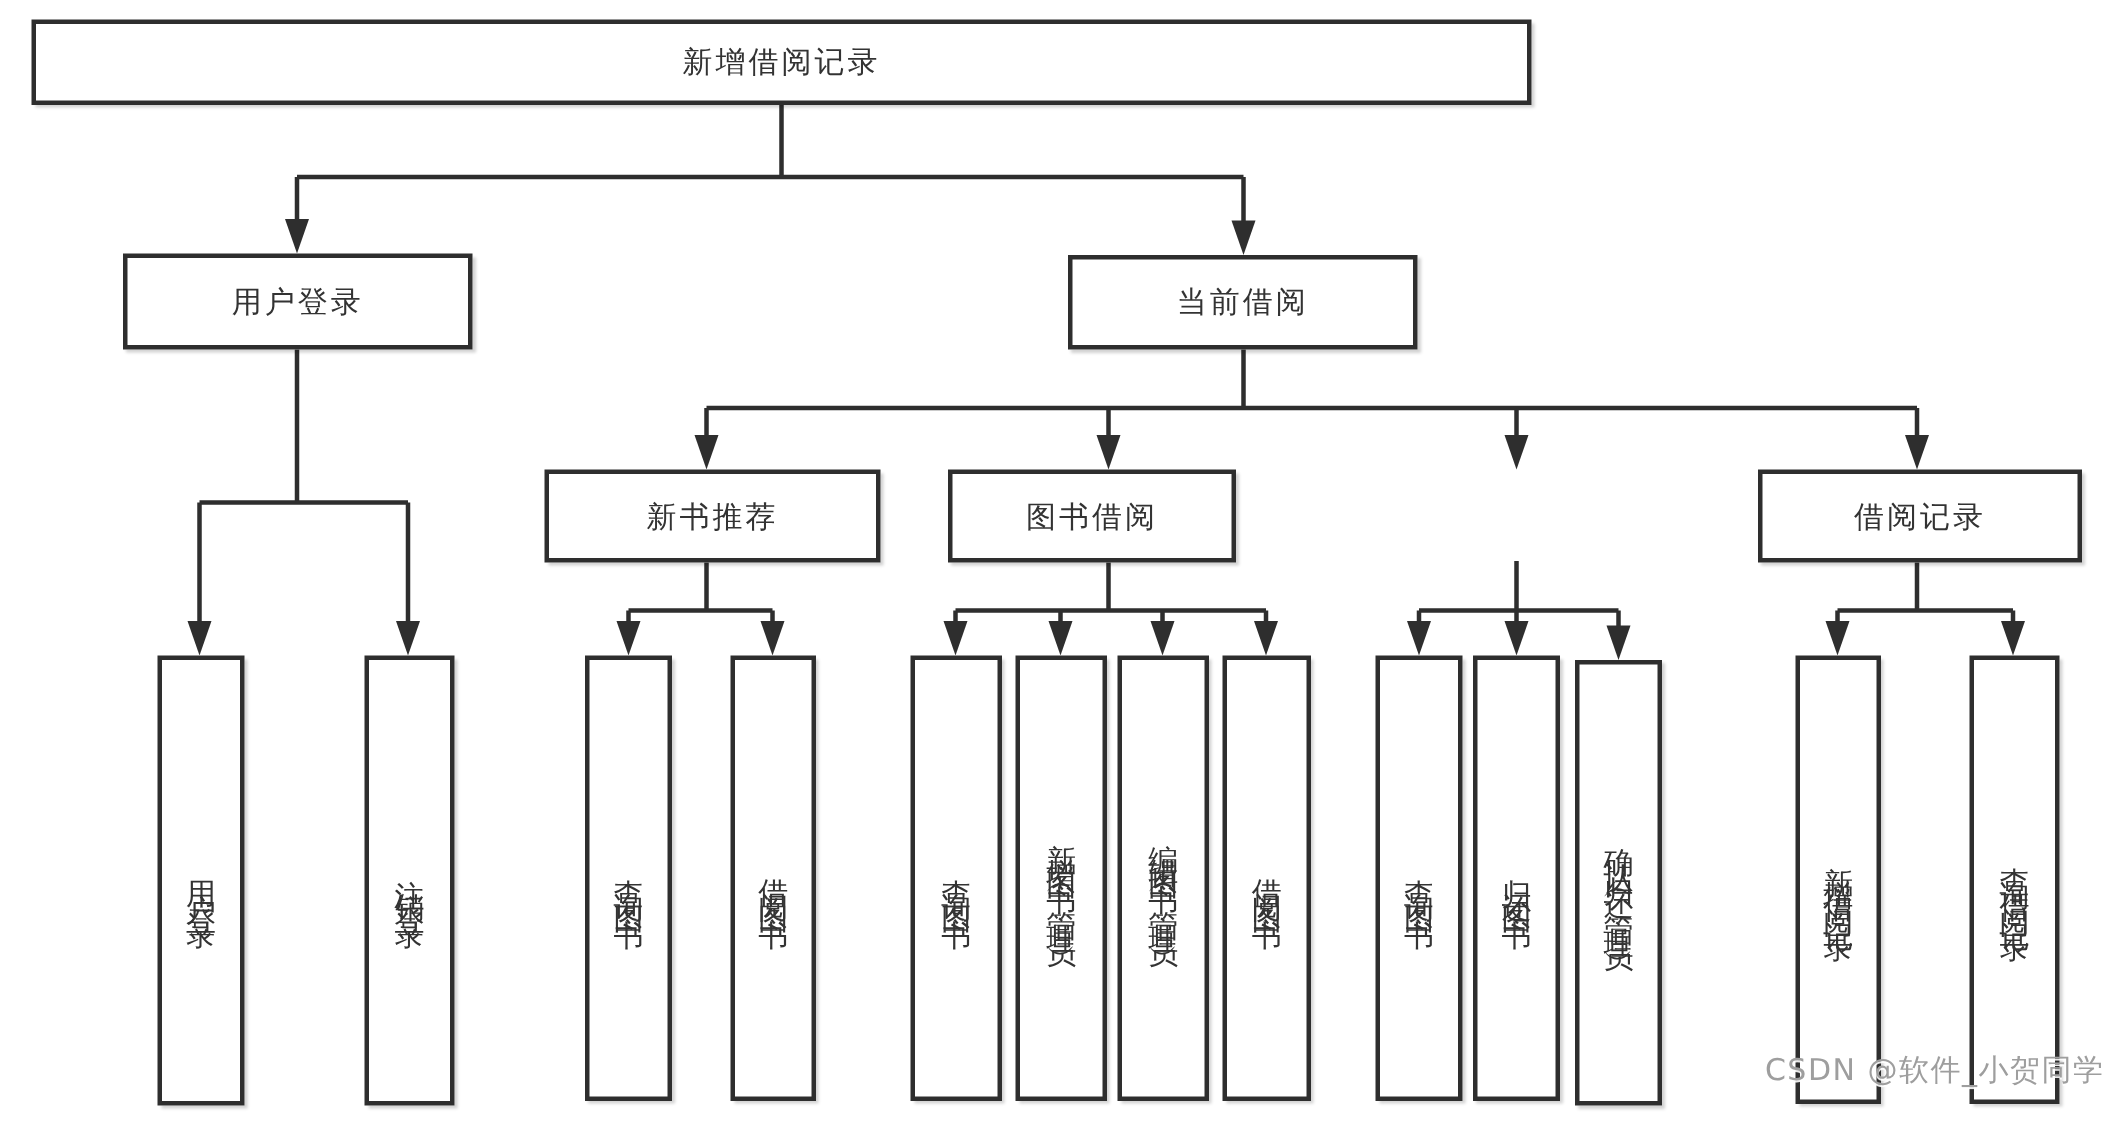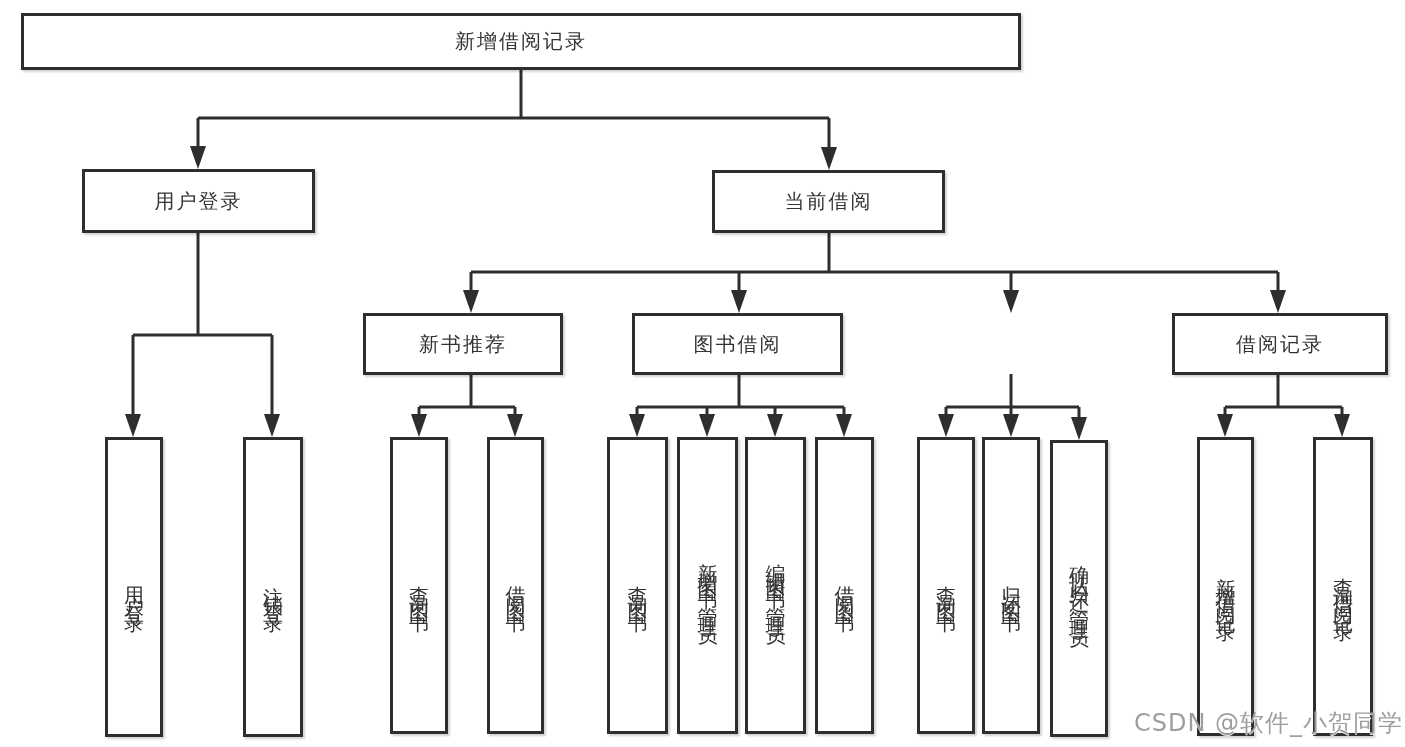--- a/index.html
+++ b/index.html
@@ -32,42 +32,42 @@
     letter-spacing:9px;
     letter-spacing:9px;
     line-height:1.05;
     font-size:20px;
     padding-top:4px;
   }
   
   #n-root      { left:21px;   top:13px;  width:1000px; height:57px; }
   #n-userlogin { left:82px;   top:169px; width:233px;  height:64px; }
   #n-bookmgmt  { left:712px;  top:170px; width:233px;  height:63px; }
-  #n-newrec    { left:363px;  top:313px; width:200px;  height:62px; }
-  #n-borrow    { left:632px;  top:313px; width:211px;  height:62px; }
+  #n-newrec    { left:363px;  top:313px; width:224px;  height:62px; }
+  #n-borrow    { left:632px;  top:313px; width:192px;  height:62px; }
   #n-current   { left:902px;  top:313px; width:217px;  height:62px; }
   #n-records   { left:1172px; top:313px; width:216px;  height:62px; }
   #n-l-login   { left:105px;  top:437px; width:58px;  height:300px; }
   #n-l-logout  { left:243px;  top:437px; width:60px;  height:300px; }
   #n-r-query   { left:390px;  top:437px; width:58px;  height:297px; }
   #n-r-borrow  { left:487px;  top:437px; width:57px;  height:297px; }
   #n-b-query   { left:607px;  top:437px; width:61px;  height:297px; }
   #n-b-add     { left:677px;  top:437px; width:61px;  height:297px; }
   #n-b-edit    { left:745px;  top:437px; width:61px;  height:297px; }
   #n-b-borrow  { left:815px;  top:437px; width:59px;  height:297px; }
   #n-c-query   { left:917px;  top:437px; width:58px;  height:297px; }
   #n-c-return  { left:982px;  top:437px; width:58px;  height:297px; }
   #n-c-confirm { left:1050px; top:440px; width:58px;  height:297px; }
   #n-rec-add   { left:1197px; top:437px; width:57px;  height:299px; }
   #n-rec-query { left:1313px; top:437px; width:60px;  height:299px; }
   .watermark {
     position:absolute;
     right:2px;
-    bottom:8px;
-    font-size:24px;
+    bottom:20px;
+    font-size:20px;
     color:#9e9e9e;
     letter-spacing:1px;
     text-shadow:0 1px 0 rgba(255,255,255,0.9);
     z-index:3;
     text-align:center;
   }
 </style>
 </head>
 <body>
 

